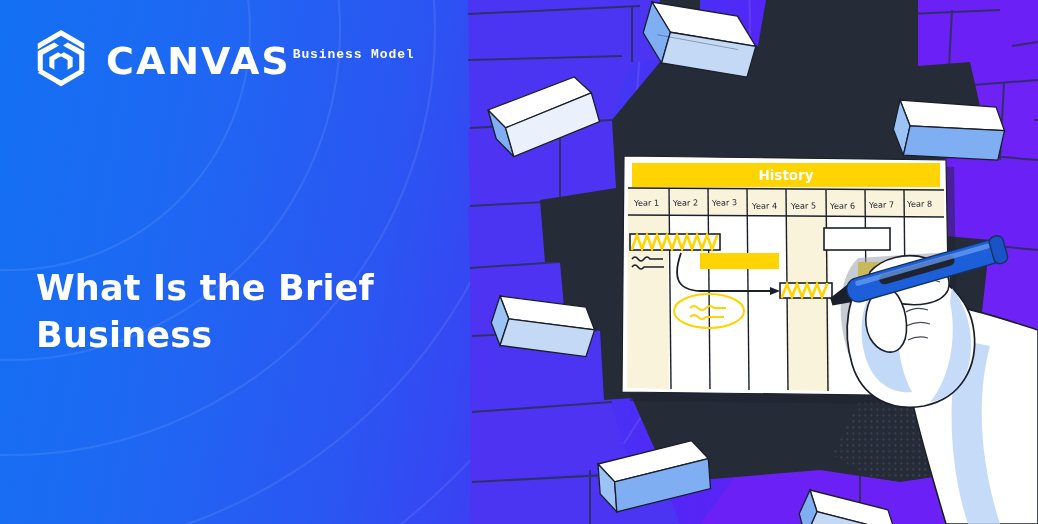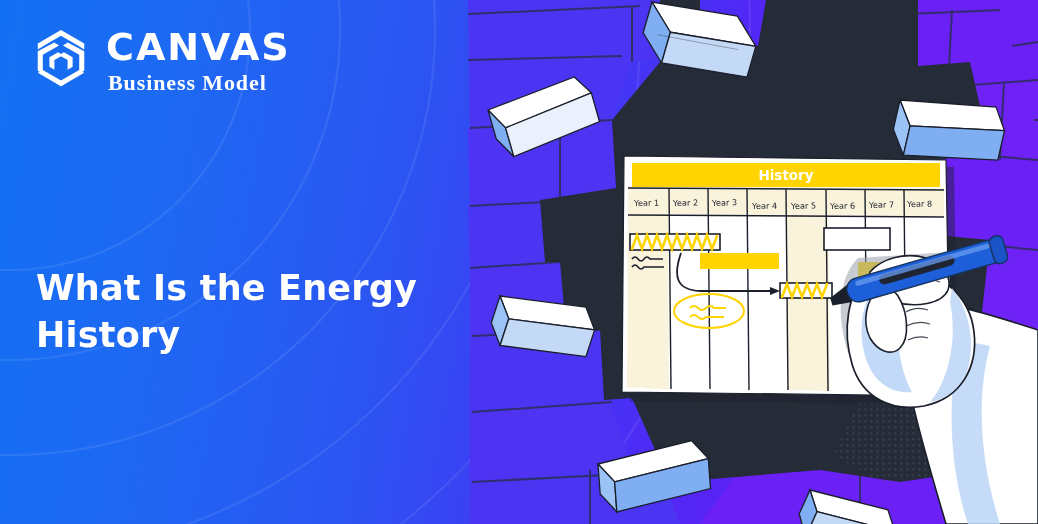--- a/index.html
+++ b/index.html
@@ -25,29 +25,29 @@
       #7118F6 100%);
   }
   
   .arcs{position:absolute;inset:0;overflow:hidden;pointer-events:none;}
   .arcs svg{position:absolute;left:-240px;top:-300px;width:1500px;height:1300px;}
   .arcs circle{fill:none;stroke:#ffffff;stroke-opacity:.085;stroke-width:2.2;}
 
   
   .brand{position:absolute;left:30px;top:28px;display:flex;align-items:center;gap:14px;}
   .brand-mark{width:62px;height:66px;flex:0 0 auto;}
-  .brand-text{display:flex;flex-direction:column;line-height:1;}
+  .brand-text{display:flex;line-height:1;}
   .brand-name{
     color:#fff;font-size:38px;font-weight:700;letter-spacing:2.0px;
     font-family:"DejaVu Sans", sans-serif;
   }
   .brand-sub{
-    color:#fff;font-size:22px;font-weight:600;letter-spacing:.9px;
+    color:#fff;font-size:13px;font-weight:600;letter-spacing:.9px;
     margin-top:6px;margin-left:2px;
-    font-family:Liberation Serif, serif;
+    font-family:Liberation Mono, monospace;
   }
 
   
   .headline{
     position:absolute;left:36px;top:242px;width:470px;
     color:#ffffff;font-size:35px;font-weight:700;line-height:1.32;
     letter-spacing:.2px;
     font-family:"DejaVu Sans", sans-serif;
     text-shadow:0 1px 0 rgba(0,0,0,.05);
   }
@@ -334,16 +334,16 @@
         </g>
       </svg>
     </span>
     <span class="brand-text">
       <span class="brand-name">CANVAS</span>
       <span class="brand-sub">Business Model</span>
     </span>
   </div>
 
   <h1 class="headline">
-    <span class="l1">What Is the Energy History</span>
+    <span class="l1">What Is the Brief Business</span>
   </h1>
 
 </div>
 
 </body></html>

